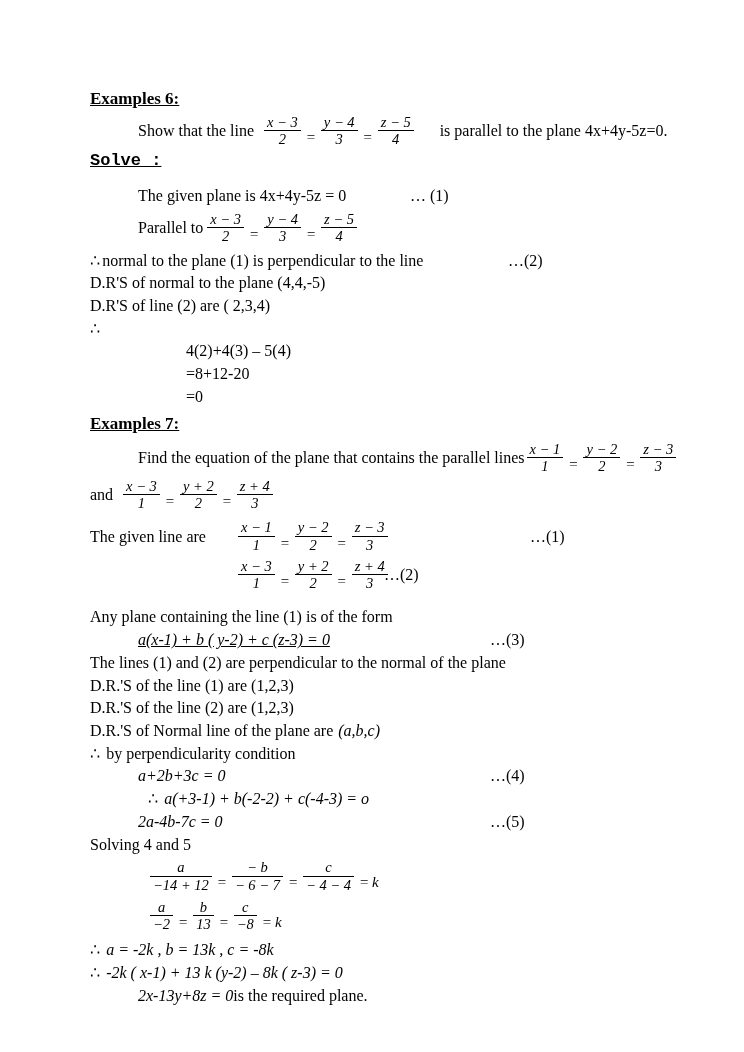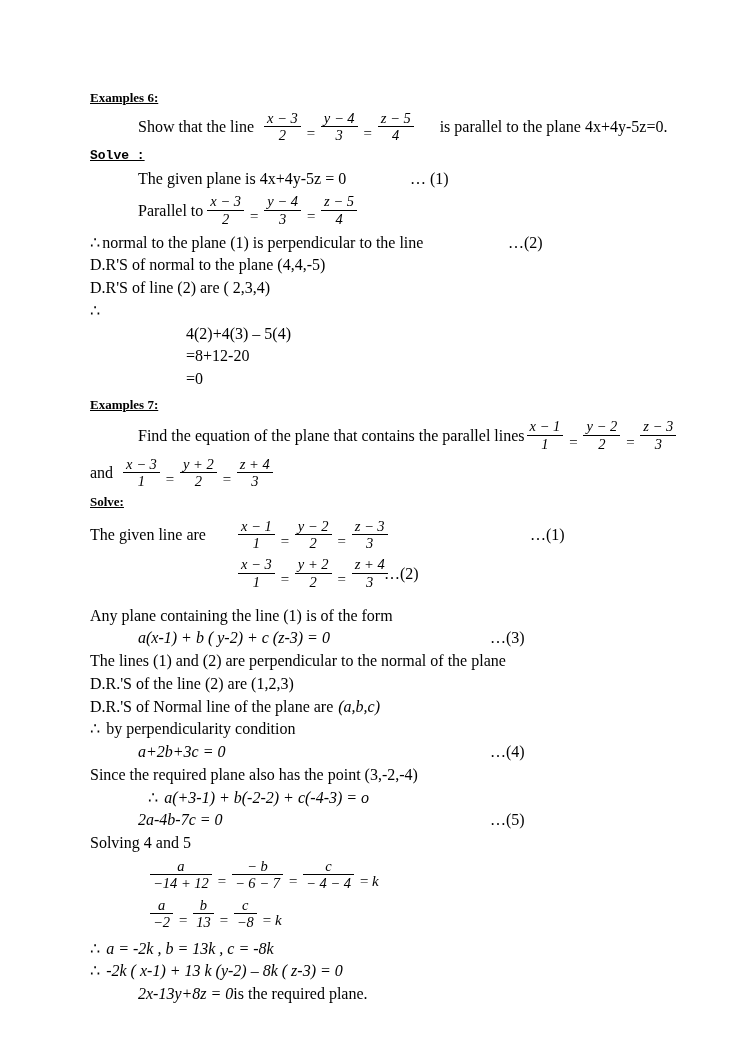--- a/index.html
+++ b/index.html
@@ -19,21 +19,21 @@
     overflow: hidden;
   }
   .content {
     position: absolute;
     left: 90px;
     top: 88px;
     width: 580px;
   }
   .heading {
     font-weight: bold;
-    font-size: 13px;
+    font-size: 17px;
     text-decoration: underline;
     display: inline-block;
     line-height: 1.35;
   }
   .line {
     font-size: 16px;
     line-height: 1.42;
     white-space: nowrap;
     display: flex;
     align-items: center;
@@ -140,21 +140,21 @@
           </span>
         </span>
         <span class="spacer" style="width:24px;"></span>
         <span class="txt ital-mixed" style="font-style:normal;text-align:center;">is parallel to the plane 4x+4y-5z=0.</span>
       </div>
 
       <div style="margin-top:2px;font-family:Liberation Mono, monospace;">
         <span class="heading">Solve :</span>
       </div>
 
-      <div class="line ind1 rowrel" style="margin-top:3px;">
+      <div class="line ind1 rowrel" style="margin-top:12px;">
         <span class="txt">The given plane is 4x+4y-5z = 0</span>
         <span class="ref" style="left:320px;">… (1)</span>
       </div>
 
       <div class="line ind1 rowrel" style="margin-top:4px;">
         <span class="txt">Parallel to</span>
         <span class="spacer" style="width:2px;"></span>
         <span class="eqgroup">
           <span class="frac">
             <span class="num">x − 3</span>
@@ -243,23 +243,20 @@
             <span class="den">2</span>
           </span>
           <span class="eqsign">=</span>
           <span class="frac">
             <span class="num">z + 4</span>
             <span class="den">3</span>
           </span>
         </span>
       </div>
 
-      <div style="margin-top:2px;">
-        <span class="heading">Solve:</span>
-      </div>
 
       <div class="line rowrel" style="margin-top:8px;">
         <span class="txt">The given line are</span>
         <span class="spacer" style="width:30px;"></span>
         <span class="eqgroup">
           <span class="frac">
             <span class="num">x − 1</span>
             <span class="den">1</span>
           </span>
           <span class="eqsign">=</span>
@@ -295,29 +292,32 @@
         </span>
         <span class="ref" style="left:294px;">…(2)</span>
       </div>
 
       <div class="gap-md"></div>
 
       <div class="line">
         <span class="txt">Any plane containing the line (1) is of the form</span>
       </div>
 
-      <div class="line ind4 rowrel" style="padding-left:48px;">
+      <div class="line ind4 rowrel" style="padding-left:48px;text-decoration:underline;">
         <span class="txt ital">a(x-1) + b ( y-2) + c (z-3) = 0</span>
         <span class="ref" style="left:400px;">…(3)</span>
       </div>
 
       <div class="line">
         <span class="txt">The lines (1) and (2) are perpendicular to the normal of the plane</span>
       </div>
 
+      <div class="line">
+        <span class="txt">D.R.'S of the line (1) are (1,2,3)</span>
+      </div>
 
       <div class="line">
         <span class="txt">D.R.'S of the line (2) are (1,2,3)</span>
       </div>
 
       <div class="line">
         <span class="txt">D.R.'S of Normal line of the plane are</span>
         <span class="spacer" style="width:5px;"></span>
         <span class="txt ital">(a,b,c)</span>
       </div>
@@ -326,23 +326,20 @@
         <span class="therefore">∴</span>
         <span class="spacer" style="width:4px;"></span>
         <span class="txt">by perpendicularity condition</span>
       </div>
 
       <div class="line rowrel" style="padding-left:48px;">
         <span class="txt ital">a+2b+3c = 0</span>
         <span class="ref" style="left:400px;">…(4)</span>
       </div>
 
-      <div class="line">
-        <span class="txt">Since the required plane also has the point (3,-2,-4)</span>
-      </div>
 
       <div class="line" style="padding-left:58px;">
         <span class="therefore">∴</span>
         <span class="spacer" style="width:4px;"></span>
         <span class="txt ital">a(+3-1) + b(-2-2) + c(-4-3) = o</span>
       </div>
 
       <div class="line rowrel" style="padding-left:48px;">
         <span class="txt ital">2a-4b-7c = 0</span>
         <span class="ref" style="left:400px;">…(5)</span>

